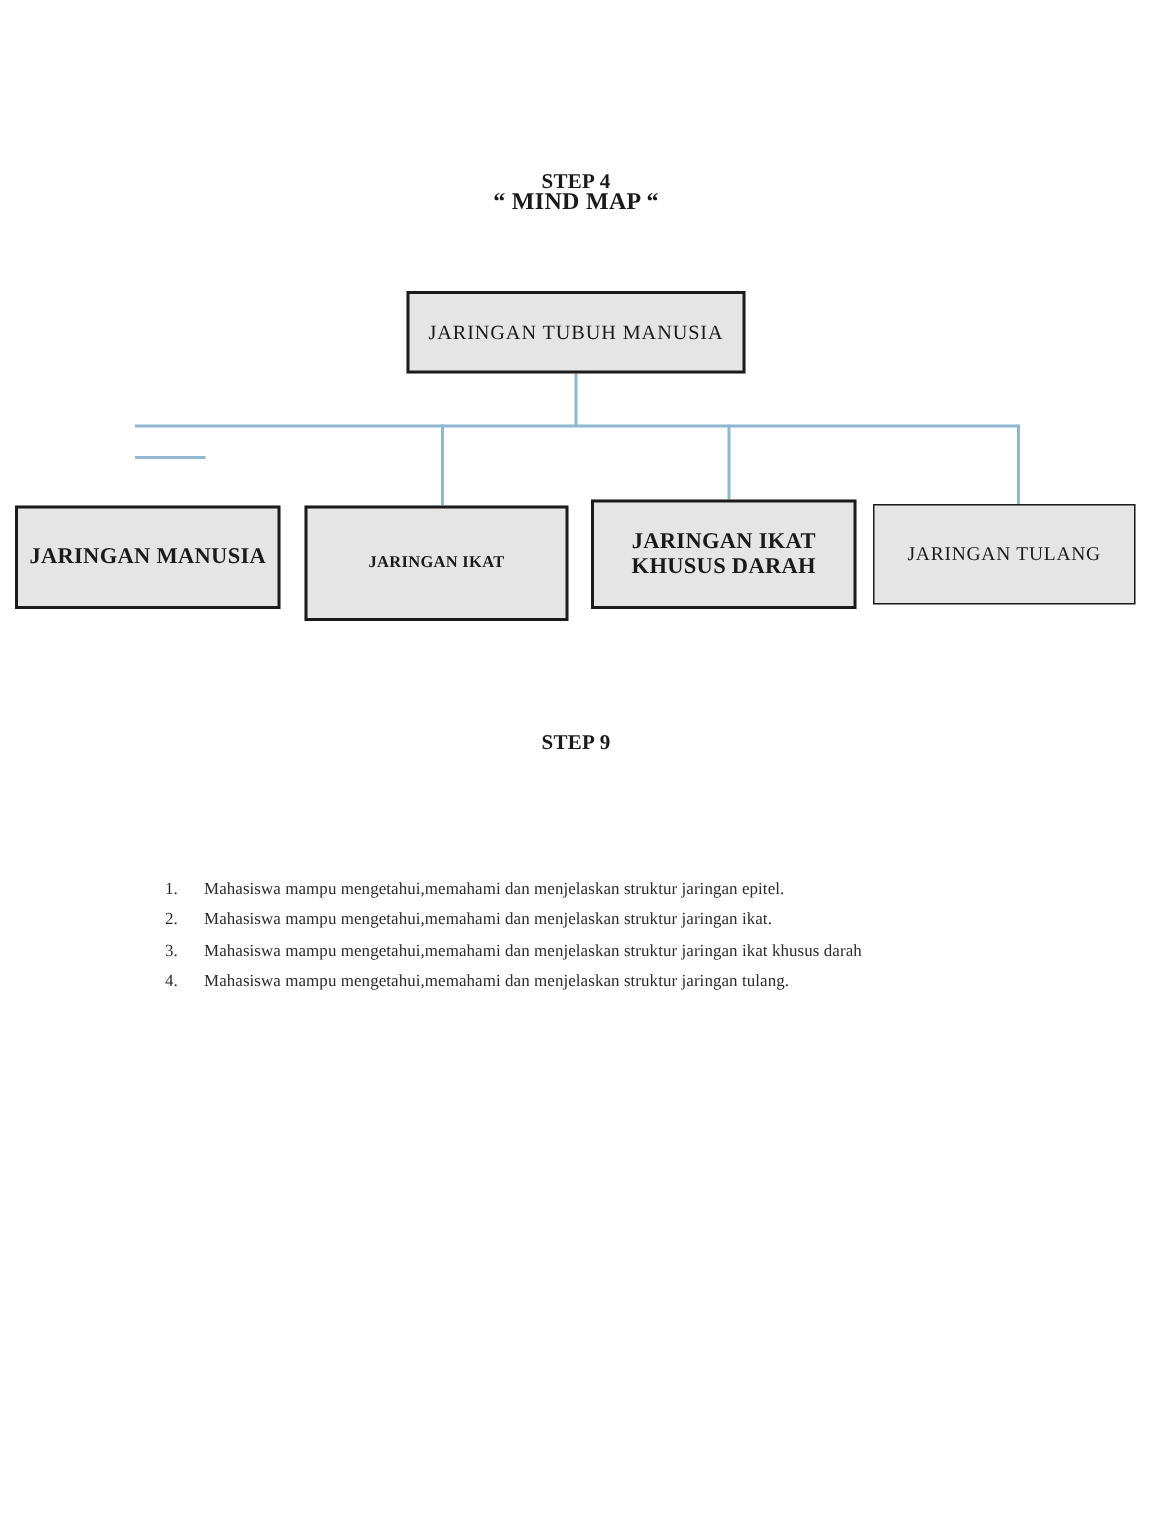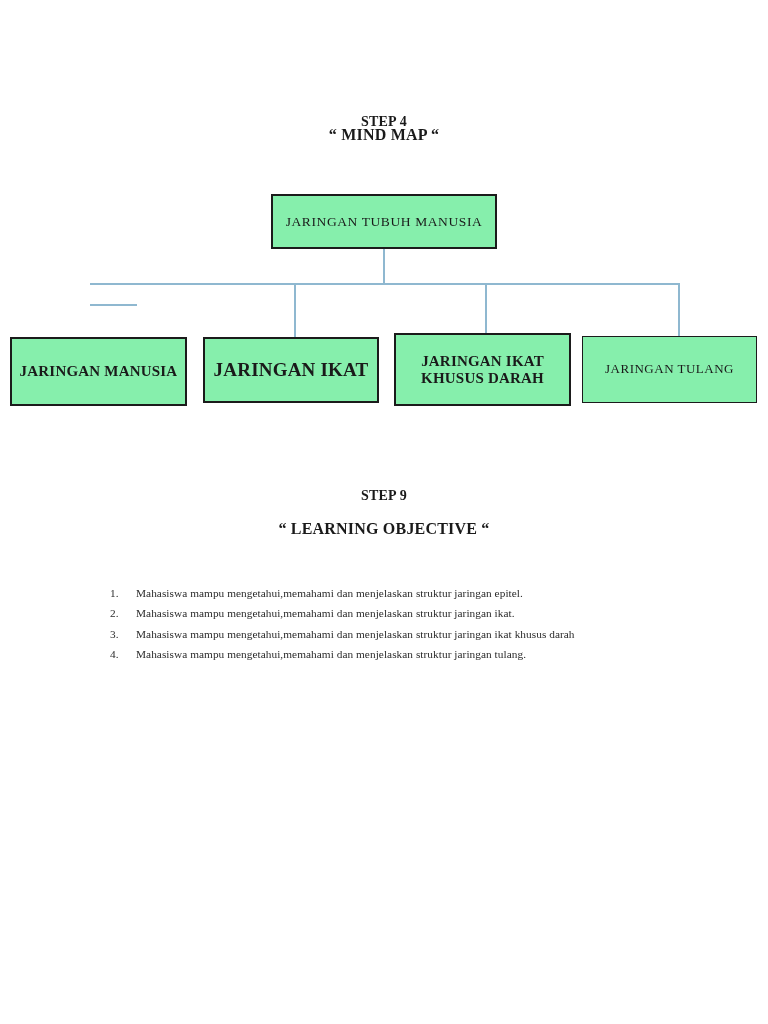--- a/index.html
+++ b/index.html
@@ -36,21 +36,21 @@
   #mindmap-title { top: 126px; font-size: 16px; }
   #step5-title   { top: 488px; font-size: 14px; }
   #lo-title      { top: 520px; font-size: 16px; }
 
   
   .mindmap { position: absolute; left: 0; top: 0; width: 768px; height: 430px; }
 
   .node {
     position: absolute;
     box-sizing: border-box;
-    background: #86efac;
+    background: #e5e5e5;
     border: 2px solid #1b1b1b;
     display: flex;
     align-items: center;
     justify-content: center;
     text-align: center;
     color: #1a1a1a;
     line-height: 1.12;
   }
 
   #node-root {
@@ -59,22 +59,22 @@
     font-size: 13.5px;
     font-weight: normal;
     letter-spacing: 0.6px;
   }
 
   #node-epitel {
     left: 10px; top: 337px; width: 177px; height: 69px;
     font-size: 15px; font-weight: bold; letter-spacing: 0.2px;
   }
   #node-ikat {
-    left: 203px; top: 337px; width: 176px; height: 66px;
-    font-size: 19px; font-weight: bold; letter-spacing: 0.2px;
+    left: 203px; top: 337px; width: 176px; height: 77px;
+    font-size: 11px; font-weight: bold; letter-spacing: 0.2px;
   }
   #node-ikat-khusus {
     left: 394px; top: 333px; width: 177px; height: 73px;
     border-width: 2.5px;
     font-size: 15px; font-weight: bold; letter-spacing: 0.2px;
     padding: 0 4px;
   }
   #node-tulang {
     left: 582px; top: 336px; width: 175px; height: 67px;
     border-width: 1.5px;
@@ -140,21 +140,20 @@
     <div class="node" id="node-epitel">JARINGAN MANUSIA</div>
 
     <div class="node" id="node-ikat">JARINGAN IKAT</div>
 
     <div class="node" id="node-ikat-khusus">JARINGAN IKAT KHUSUS DARAH</div>
 
     <div class="node" id="node-tulang">JARINGAN TULANG</div>
   </div>
 
   <div class="heading" id="step5-title">STEP 9</div>
-  <div class="heading" id="lo-title">“ LEARNING OBJECTIVE “</div>
 
   <div class="lo-list" id="lo-list">
       <div class="lo-item"><span class="lo-num">1.</span><span>Mahasiswa mampu mengetahui,memahami dan menjelaskan struktur jaringan epitel.</span></div>
       <div class="lo-item"><span class="lo-num">2.</span><span>Mahasiswa mampu mengetahui,memahami dan menjelaskan struktur jaringan ikat.</span></div>
       <div class="lo-item"><span class="lo-num">3.</span><span>Mahasiswa mampu mengetahui,memahami dan menjelaskan struktur jaringan ikat khusus darah</span></div>
       <div class="lo-item"><span class="lo-num">4.</span><span>Mahasiswa mampu mengetahui,memahami dan menjelaskan struktur jaringan tulang.</span></div>
     </div>
 
 </div>
 

